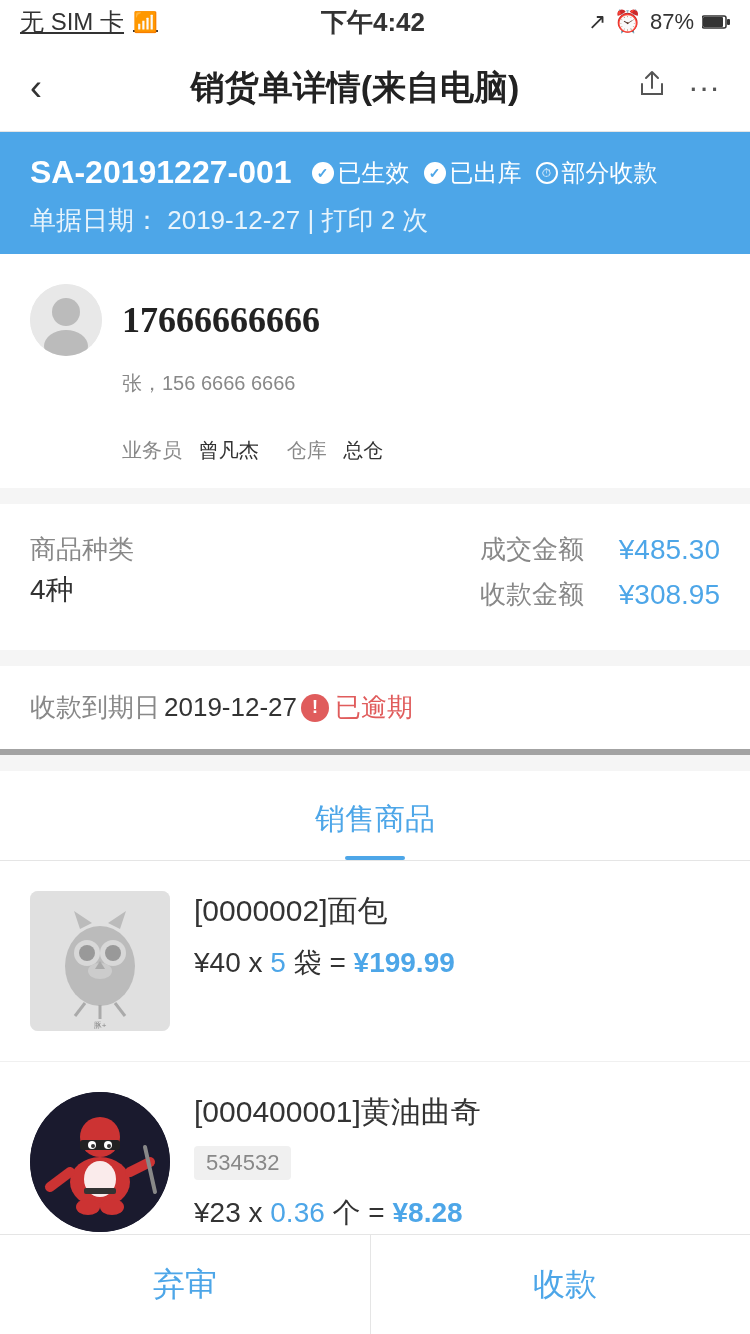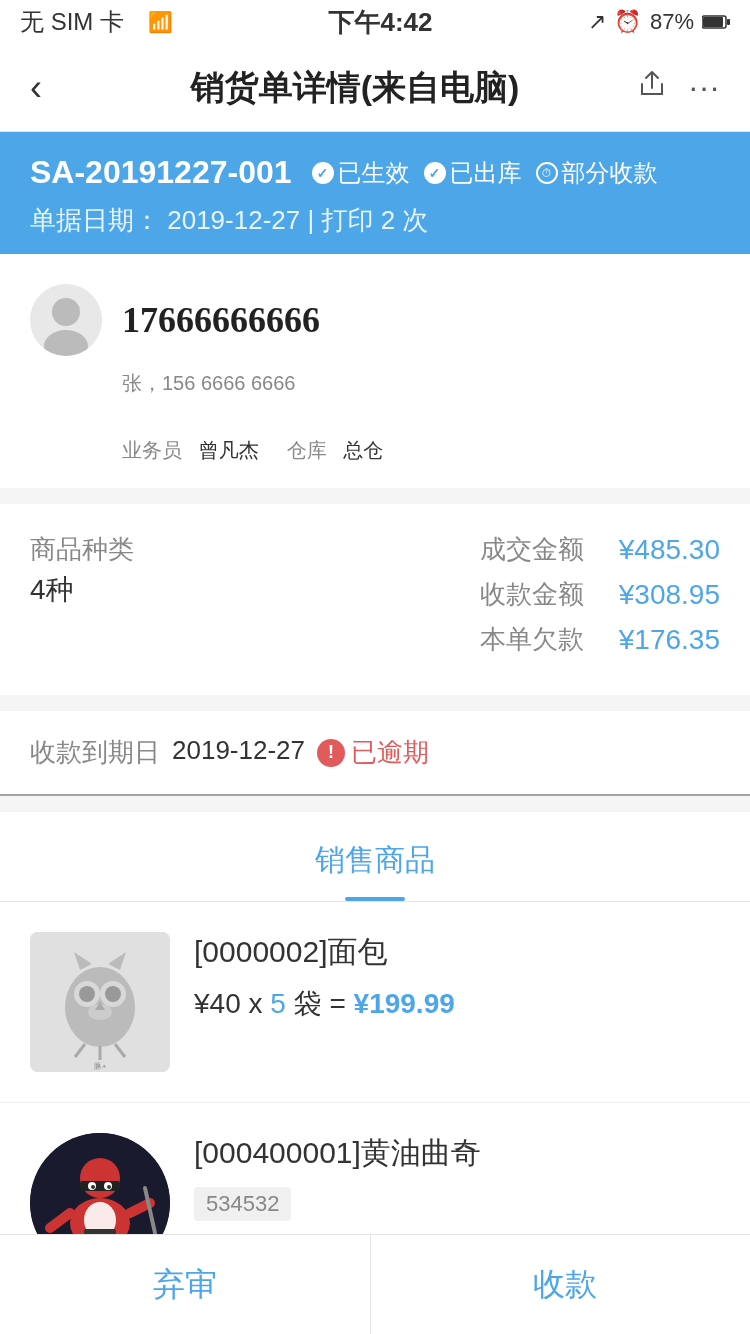--- a/index.html
+++ b/index.html
@@ -18,21 +18,21 @@
     .status-bar {
       height: 44px;
       background: #fff;
       display: flex;
       align-items: center;
       justify-content: space-between;
       padding: 0 20px;
       font-size: 24px;
       font-weight: 500;
     }
-    .status-left { display: flex; align-items: center; gap: 24px; }
+    .status-left { display: flex; align-items: center; gap: 9px; text-decoration: underline; }
     .status-center { font-size: 26px; font-weight: 600; }
     .status-right { display: flex; align-items: center; gap: 8px; font-size: 22px; }
     .wifi-icon { font-size: 20px; }
 
     
     .nav-bar {
       height: 88px;
       background: #fff;
       display: flex;
       align-items: center;
@@ -216,23 +216,24 @@
       font-weight: 500;
       min-width: 120px;
       text-align: right;
     }
 
     
     .due-section {
       background: #fff;
       padding: 24px 30px;
       display: flex;
-      gap: 12px;
+      align-items: center;
+      gap: 4px;
       margin-bottom: 0;
-      border-bottom: 2px solid #a3a3a3;
+      border-bottom: 6px solid #a3a3a3;
     }
     .due-label {
       font-size: 26px;
       color: #888;
     }
     .due-date {
       font-size: 26px;
       color: #333;
     }
     .overdue-badge {
@@ -489,24 +490,20 @@
   </div>
   <div class="stats-right">
     <div class="stats-row">
       <span class="stats-row-label">成交金额</span>
       <span class="stats-row-value">¥485.30</span>
     </div>
     <div class="stats-row">
       <span class="stats-row-label">收款金额</span>
       <span class="stats-row-value">¥308.95</span>
     </div>
-    <div class="stats-row">
-      <span class="stats-row-label">本单欠款</span>
-      <span class="stats-row-value">¥176.35</span>
-    </div>
   </div>
 </div>
 
 <div class="due-section">
   <span class="due-label">收款到期日</span>
   <span class="due-date">2019-12-27</span>
   <div class="overdue-badge">
     <span class="overdue-icon">!</span>
     <span>已逾期</span>
   </div>

